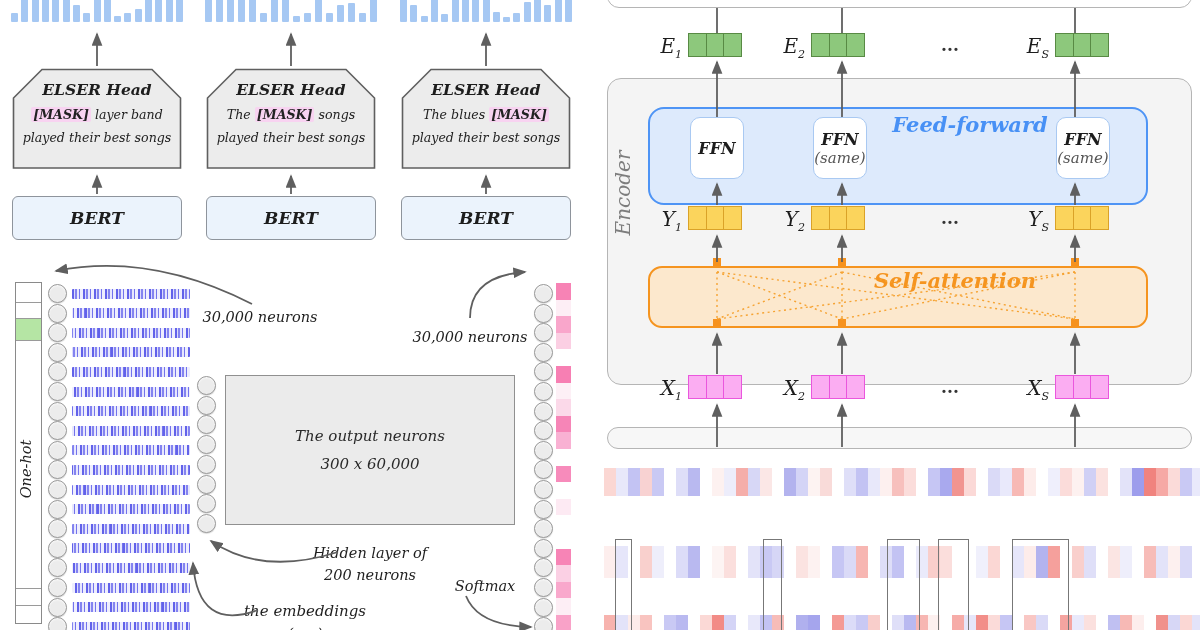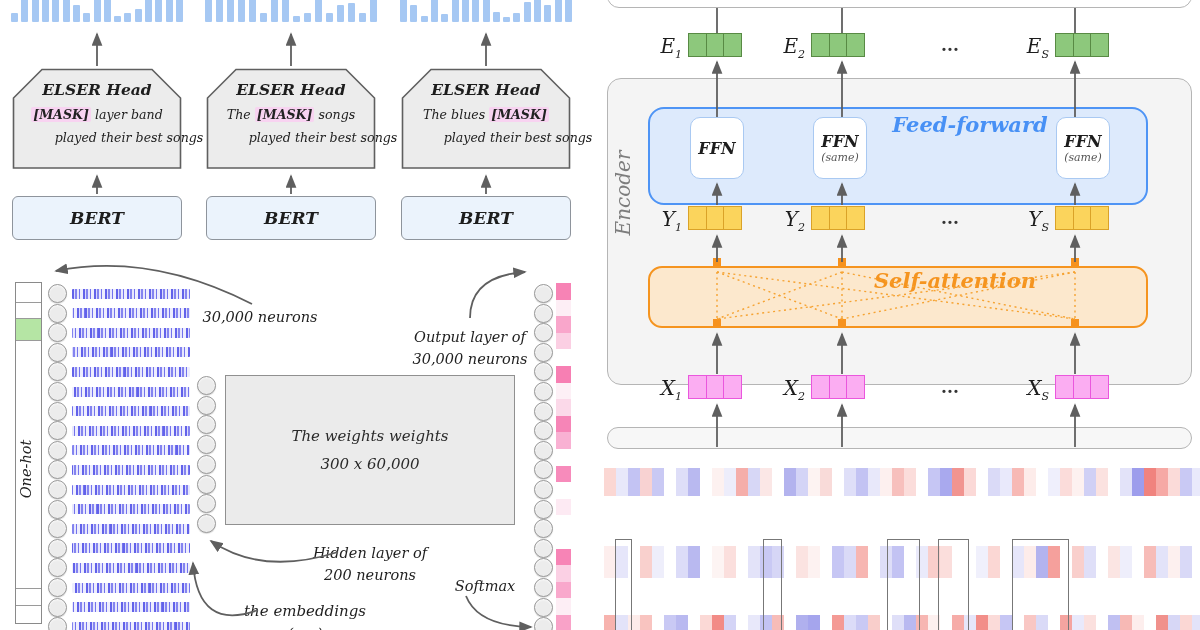--- a/index.html
+++ b/index.html
@@ -9,21 +9,21 @@
   
   .chart{position:absolute;top:-9px;width:172px;height:31px;display:flex;align-items:flex-end;justify-content:space-between;}
   .bar{width:7px;background:#a6c8f3;border-radius:1px;}
   .elser-box{position:absolute;top:68px;width:170px;height:102px;}
   .elser-box svg{position:absolute;left:0;top:0;}
   .elser-title{position:absolute;top:12px;left:0;width:170px;text-align:center;
     font-style:italic;font-weight:bold;font-size:15.5px;color:#1d1d1d;}
   .elser-line{position:absolute;left:0;width:170px;text-align:center;font-style:italic;
     font-size:12.6px;color:#222;white-space:nowrap;}
   .elser-line.l1{top:39px;}
-  .elser-line.l2{top:62px;padding-left:32px;}
+  .elser-line.l2{top:62px;}
   .mask{background:#f8d3f1;padding:0 2px;border-radius:2px;font-weight:bold;}
   .bert-box{position:absolute;top:196px;width:170px;height:44px;background:#ebf3fc;
     border:1.5px solid #8e949c;border-radius:6px;box-sizing:border-box;
     display:flex;align-items:center;justify-content:center;
     font-style:italic;font-weight:bold;font-size:17px;color:#1d1d1d;}
   
   .onehot-col{position:absolute;left:15px;top:282px;width:27px;border:1.5px solid #8a8a8a;
     box-sizing:border-box;background:#fff;}
   .onehot-cell{border-bottom:1.2px solid #9a9a9a;box-sizing:border-box;}
   .onehot-cell:last-child{border-bottom:none;}
@@ -57,21 +57,21 @@
   #ff-label{left:880px;top:112px;width:180px;text-align:center;font-style:italic;
     font-size:21px;color:#4790f5;font-weight:bold;}
   #sa-box{position:absolute;left:648px;top:266px;width:500px;height:62px;border-radius:14px;
     background:#fce8cd;border:2.5px solid #f5941f;box-sizing:border-box;}
   #sa-label{left:865px;top:268px;width:180px;text-align:center;font-style:italic;
     font-size:21px;color:#f5941f;font-weight:bold;}
   .ffn-box{position:absolute;top:117px;width:54px;height:62px;background:#ffffff;
     border:1.5px solid #a9c9f2;border-radius:10px;box-sizing:border-box;
     display:flex;flex-direction:column;align-items:center;justify-content:center;}
   .ffn-label{font-style:italic;font-weight:bold;font-size:16px;color:#1d1d1d;}
-  .ffn-sub{font-style:italic;font-size:11px;color:#555;}
+  .ffn-sub{font-style:italic;font-size:15px;color:#555;}
   .vec{position:absolute;display:flex;}
   .vec .cell{width:19px;height:24px;box-sizing:border-box;border:1.5px solid;margin-left:-1.5px;}
   .vec .cell:first-child{margin-left:0;}
   .vec-e .cell{background:#8dc87c;border-color:#588a44;}
   .vec-y .cell{background:#fbd45c;border-color:#daa228;}
   .vec-x .cell{background:#fbadf2;border-color:#ea57dd;}
   .vec-label{position:absolute;width:30px;text-align:right;font-style:italic;
     font-size:20px;color:#1d1d1d;}
   .vec-label sub{font-size:11px;font-style:italic;}
   .ellipsis{position:absolute;width:40px;text-align:center;font-size:17px;color:#333;font-weight:bold;}
@@ -265,25 +265,24 @@
       <div class="pink-cell" style="height: 16.6px; background: rgb(253, 238, 245);"></div>
       <div class="pink-cell" style="height: 16.6px; background: rgb(249, 162, 200);"></div>
     </div>
   </div>
 
 <div class="abs w2v-label rot" id="lbl-onehot" style="left:-14px;top:458px;width:80px;">One-hot</div>
 <div class="abs w2v-label" style="left:180px;top:306px;width:160px;">
   <div>30,000 neurons</div>
 </div>
 <div class="abs w2v-label" style="left:390px;top:326px;width:160px;">
-  <div>Output layer of</div>
   <div>30,000 neurons</div>
 </div>
 <div class="weights-box">
-  <div>The weights weights</div>
+  <div>The output neurons</div>
   <div>300 x 60,000</div>
 </div>
 <div class="abs w2v-label" style="left:290px;top:542px;width:160px;">
   <div>Hidden layer of</div>
   <div>200 neurons</div>
 </div>
 <div class="abs w2v-label" style="left:420px;top:575px;width:130px;">Softmax</div>
 <div class="abs w2v-label" style="left:225px;top:600px;width:160px;font-size:15px;">the embeddings</div>
 <div class="abs w2v-label" style="left:225px;top:623px;width:160px;font-size:15px;">( ... )</div>
 

